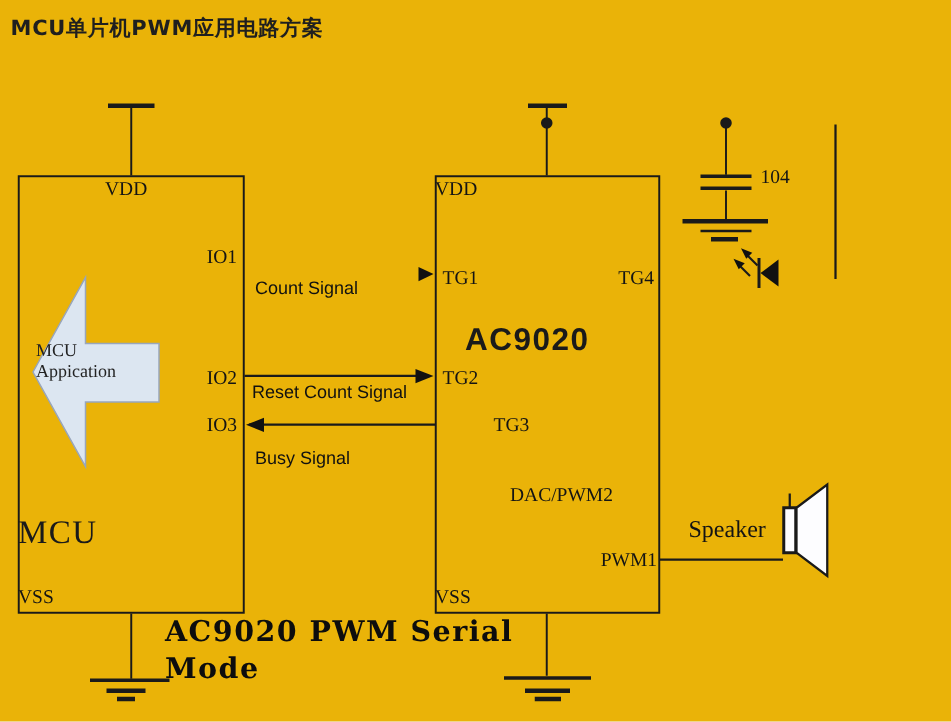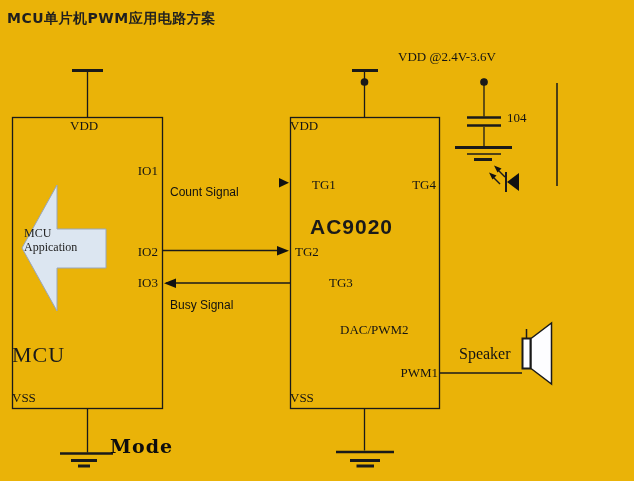--- a/index.html
+++ b/index.html
@@ -100,45 +100,46 @@
         <line x1="364.5" y1="409" x2="364.5" y2="450.5"></line>
         <line x1="336" y1="452" x2="394" y2="452" stroke-width="2.4"></line>
         <line x1="350" y1="460.5" x2="380" y2="460.5" stroke-width="3"></line>
         <line x1="356.5" y1="466" x2="374" y2="466" stroke-width="3"></line>
       </g>
     </g>
   </svg>
 
   <div class="abs page-title" style="left:7px;top:10px;">MCU单片机PWM应用电路方案</div>
 
-  <div class="abs port" style="left:398px;top:49px;">VDD @2.4V-3.6V</div>
   <div class="abs port" style="left:507px;top:110px;">104</div>
 
   <div class="abs port ctr" style="left:70px;top:118px;width:36px;">VDD</div>
   <div class="abs port" style="left:132px;top:163px;width:26px;text-align:right;">IO1</div>
   <div class="abs port" style="left:132px;top:244px;width:26px;text-align:right;">IO2</div>
   <div class="abs port" style="left:132px;top:275px;width:26px;text-align:right;">IO3</div>
   <div class="abs chipname-mcu ctr" style="left:12px;top:342px;width:151px;">MCU</div>
   <div class="abs port ctr" style="left:12px;top:390px;width:151px;">VSS</div>
 
   <div class="abs arrow-label ctr" style="left:24px;top:226px;width:84px;">
     <div>MCU</div>
     <div>Appication</div>
   </div>
 
   <div class="abs sig ctr" style="left:170px;top:185px;width:110px;">Count Signal</div>
+  <div class="abs sig ctr" style="left:168px;top:254px;width:115px;">Reset Count Signal</div>
   <div class="abs sig ctr" style="left:170px;top:286px;width:110px;margin-top:12px;">Busy Signal</div>
 
   <div class="abs port ctr" style="left:290px;top:118px;width:150px;">VDD</div>
-  <div class="abs port" style="left:295px;top:177px;margin-left:17px;">TG1</div>
+  <div class="abs port" style="left:295px;top:177px;">TG1</div>
   <div class="abs port" style="left:404px;top:177px;width:32px;text-align:right;">TG4</div>
   <div class="abs chipname-ac ctr" style="left:290px;top:215px;width:150px;margin-left:20px;">AC9020</div>
   <div class="abs port" style="left:295px;top:244px;">TG2</div>
   <div class="abs port" style="left:295px;top:275px;margin-left:34px;">TG3</div>
   <div class="abs port ctr" style="left:340px;top:322px;width:100px;">DAC/PWM2</div>
   <div class="abs port" style="left:395px;top:365px;width:43px;text-align:right;">PWM1</div>
   <div class="abs port ctr" style="left:290px;top:390px;width:150px;">VSS</div>
 
   <div class="abs port" style="left:459px;top:345px;font-size:16px;">Speaker</div>
 
+  <div class="abs caption ctr" style="left:110px;top:410px;width:240px;">AC9020 PWM Serial</div>
   <div class="abs caption ctr" style="left:110px;top:435px;width:240px;">Mode</div>
 
 </div>
 
 </body></html>

